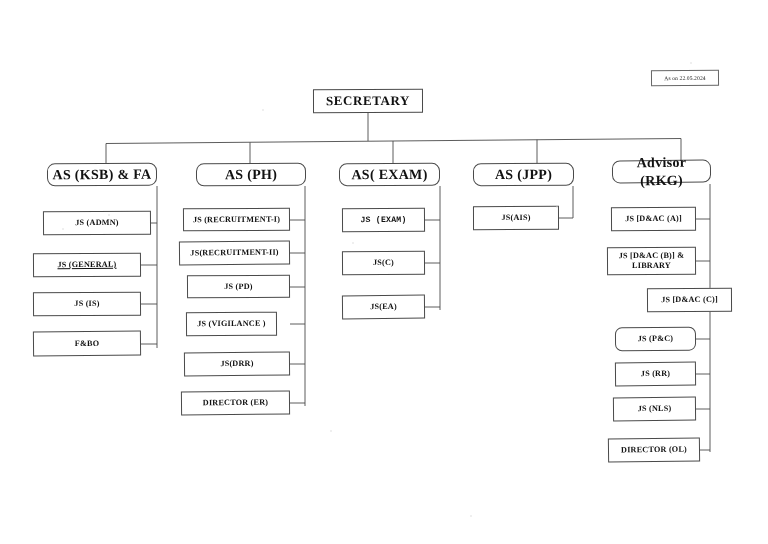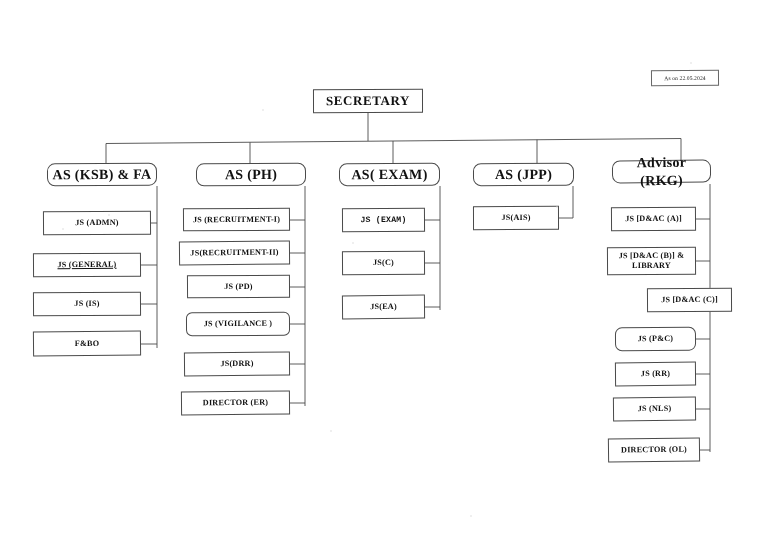--- a/index.html
+++ b/index.html
@@ -171,21 +171,21 @@
   <div class="node skew-a" style="left:33px; top:292px; width:108px; height:24px;">JS (IS)</div>
 
   <div class="node skew-b" style="left:33px; top:331px; width:108px; height:25px;">F&amp;BO</div>
 
   <div class="node skew-a" style="left:183px; top:208px; width:107px; height:23px;">JS (RECRUITMENT-I)</div>
 
   <div class="node skew-b" style="left:179px; top:241px; width:111px; height:24px;">JS(RECRUITMENT-II)</div>
 
   <div class="node skew-a" style="left:187px; top:275px; width:103px; height:23px;">JS (PD)</div>
 
-  <div class="node skew-a" style="left:186px; top:312px; width:104px; height:24px;border-radius:6px;">JS (VIGILANCE )</div>
+  <div class="node skew-a" style="left:186px; top:312px; width:91px; height:24px;">JS (VIGILANCE )</div>
 
   <div class="node skew-b" style="left:184px; top:352px; width:106px; height:24px;">JS(DRR)</div>
 
   <div class="node skew-b" style="left:181px; top:391px; width:109px; height:24px;">DIRECTOR (ER)</div>
 
   <div class="node skew-a" style="left:342px; top:208px; width:83px; height:24px;font-family:Liberation Mono, monospace;">JS (EXAM)</div>
 
   <div class="node skew-a" style="left:342px; top:251px; width:83px; height:24px;">JS(C)</div>
 
   <div class="node skew-b" style="left:342px; top:295px; width:83px; height:24px;">JS(EA)</div>

